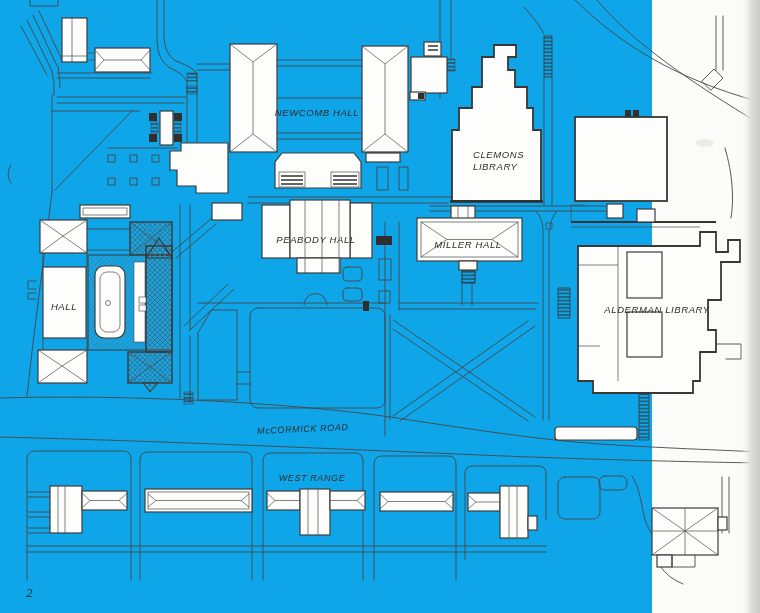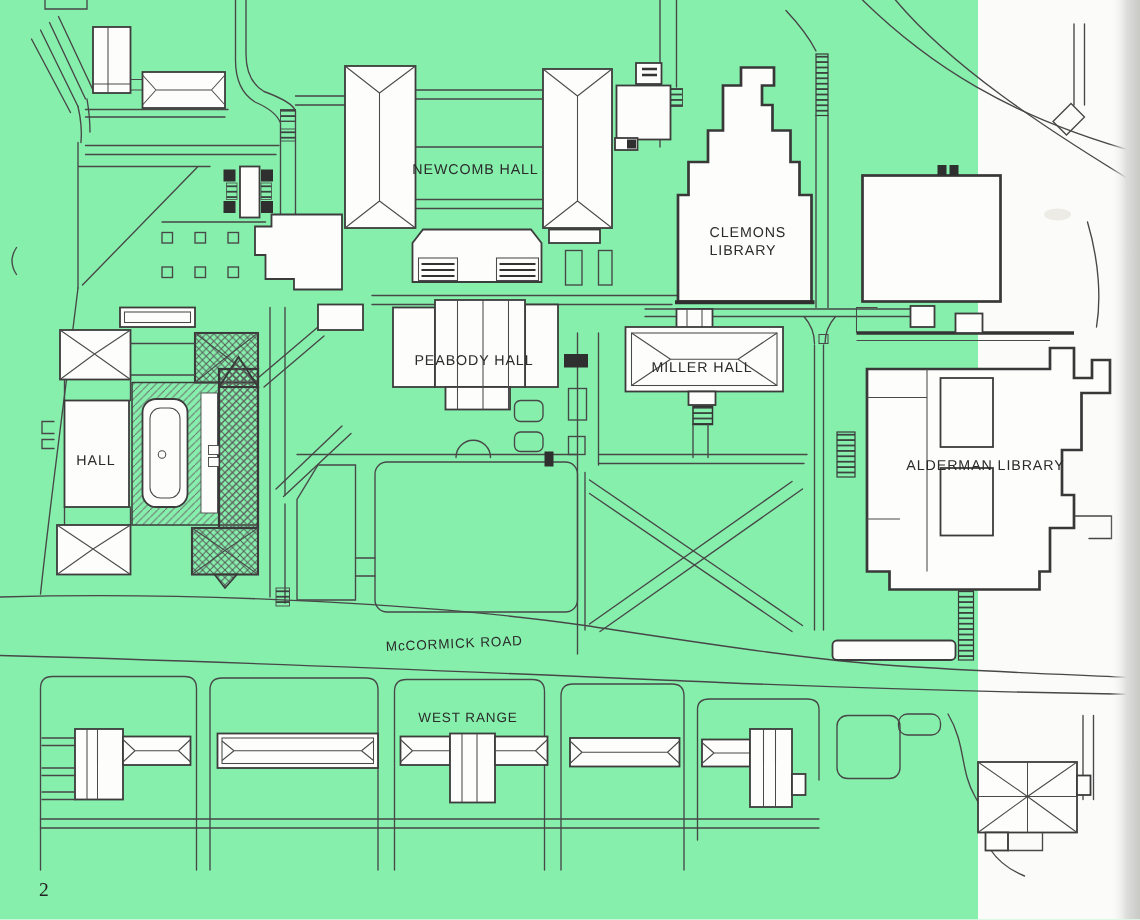--- a/index.html
+++ b/index.html
@@ -1,17 +1,17 @@
 <!DOCTYPE html>
 <html><head>
 <meta charset="utf-8">
 <style>
   html,body{margin:0;padding:0;width:760px;height:613px;overflow:hidden;
     background:#fbfbfa;font-family:"Liberation Sans",sans-serif;}
-  #plan-wrap{position:relative;width:652px;height:613px;background:#86efac;}
+  #plan-wrap{position:relative;width:652px;height:613px;background:#0ea5e9;font-style:italic;}
   svg{display:block}
   .lbl{font-family:"Liberation Sans",sans-serif;font-size:9.5px;fill:#2b2b2b;
        letter-spacing:.6px}
   .lbl-sm{font-size:9px}
   .pagenum{font-family:"Liberation Serif",serif;font-size:13px;fill:#222}
   .ln{stroke:#474747;stroke-width:.9;fill:none;stroke-linecap:round}
   .bld{stroke:#3c3c3c;stroke-width:1.2;fill:#fdfdfc}
   .bldb{stroke:#383838;stroke-width:1.8;fill:#fdfdfc}
   .thin{stroke:#4a4a4a;stroke-width:.7;fill:none}
   .dark{fill:#2f2f2f;stroke:none}

